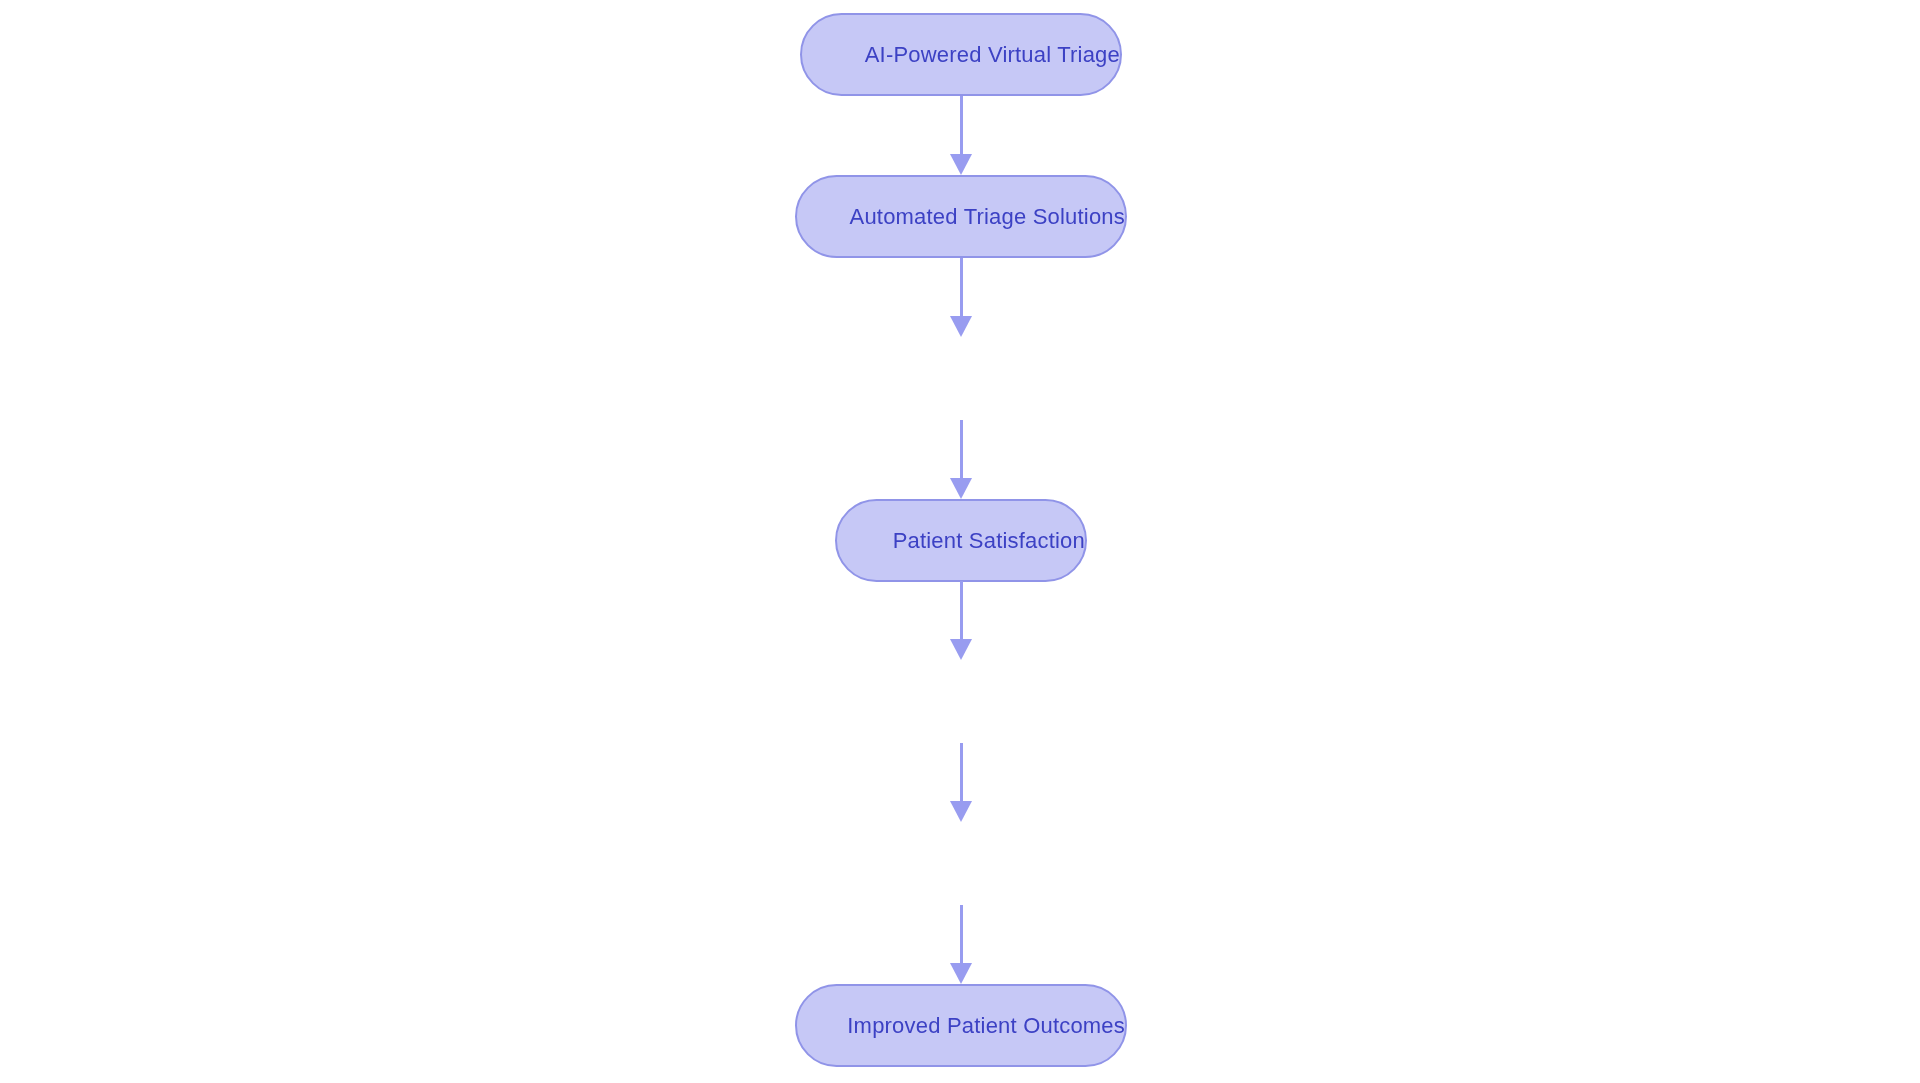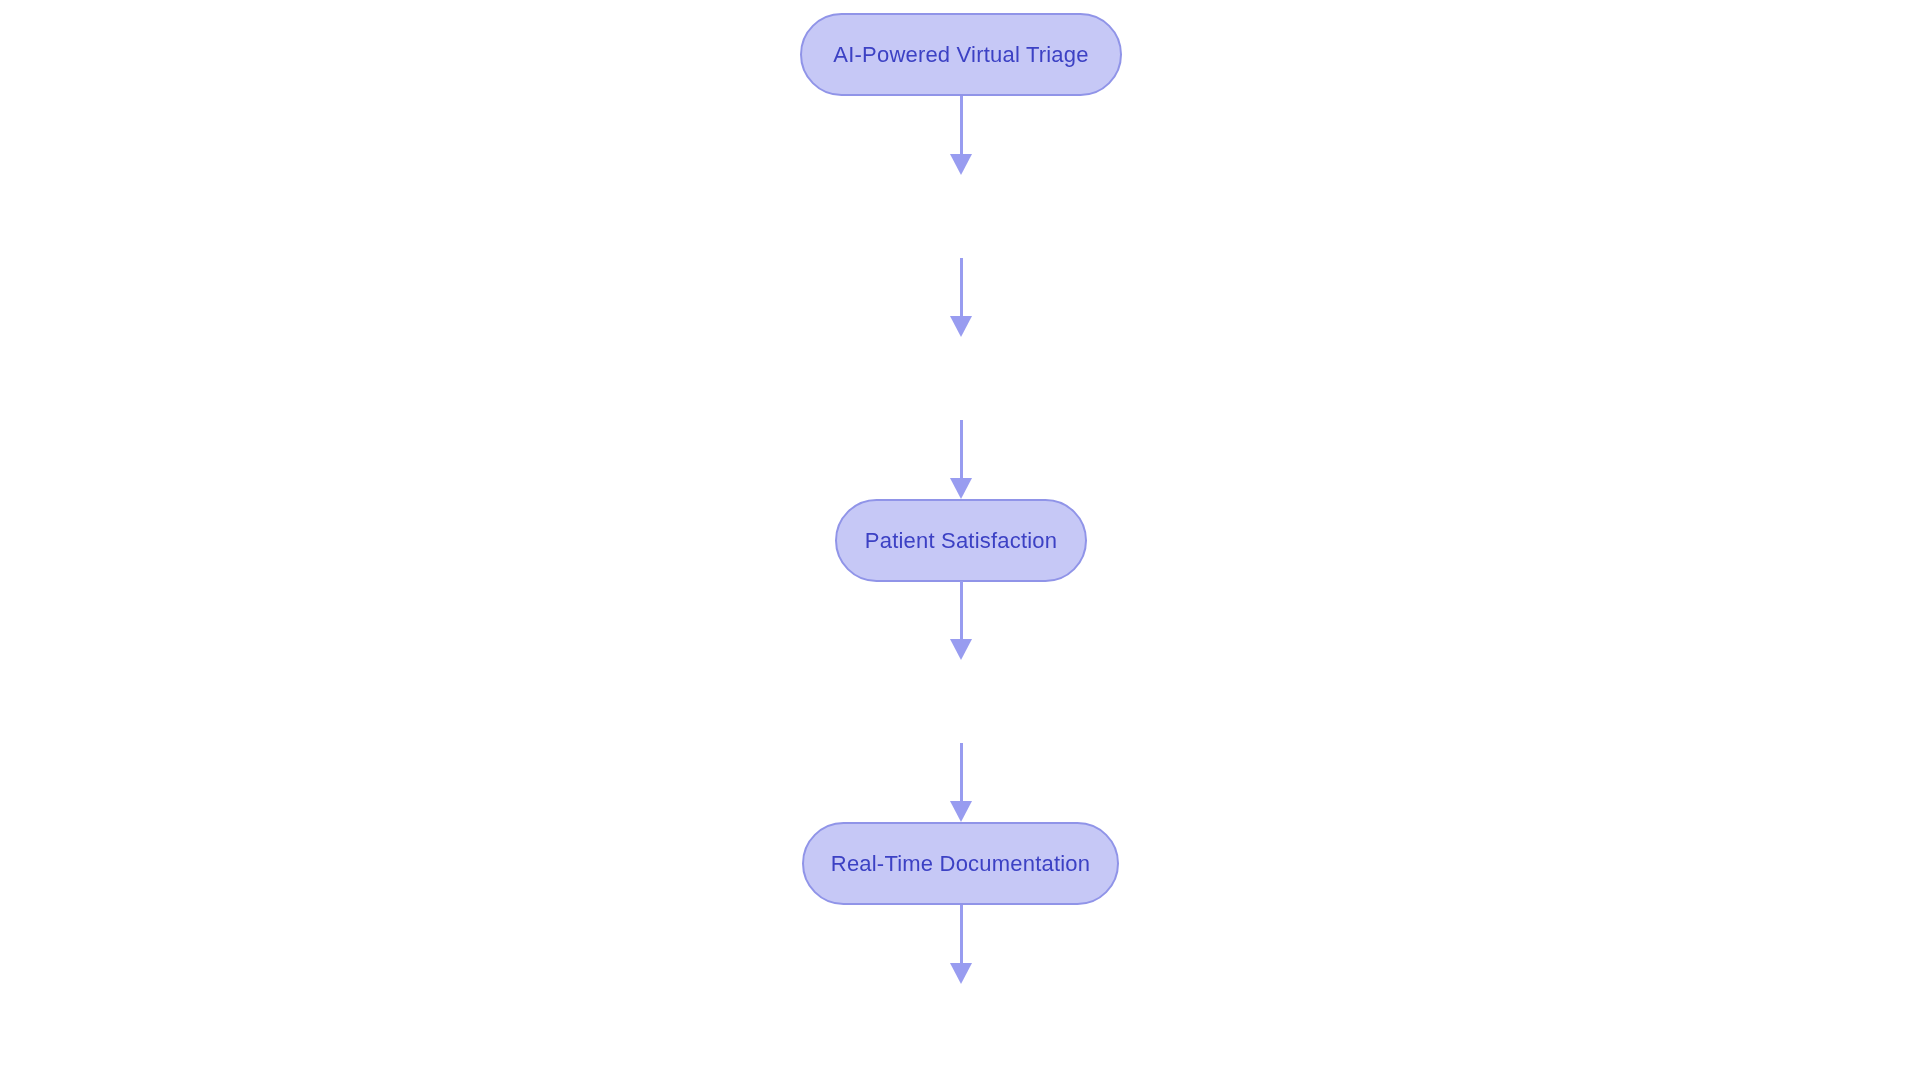--- a/index.html
+++ b/index.html
@@ -17,21 +17,21 @@
   }
   .node {
     position: absolute;
     height: 83px;
     box-sizing: border-box;
     background: #c6c8f6;
     border: 2px solid #9094e8;
     border-radius: 41.5px;
     display: flex;
     align-items: center;
-    justify-content: center;
+    justify-content: flex-end;
   }
   .node-label {
     color: #3c41c4;
     font-size: 22px;
     white-space: nowrap;
     letter-spacing: 0.2px;
   }
   .node-1 { top: 13px;  left: 800px; width: 322px; }
   .node-2 { top: 175px; left: 795px; width: 332px; }
   .node-3 { top: 337px; left: 835px; width: 252px; }
@@ -75,20 +75,23 @@
 
   <div class="node node-1">
     <span class="node-label">AI-Powered Virtual Triage</span>
   </div>
 
   <div class="arrow arrow-1">
     <div class="arrow-line"></div>
     <div class="arrow-head"></div>
   </div>
 
+  <div class="node node-2">
+    <span class="node-label">Automated Triage Solutions</span>
+  </div>
 
   <div class="arrow arrow-2">
     <div class="arrow-line"></div>
     <div class="arrow-head"></div>
   </div>
 
 
   <div class="arrow arrow-3">
     <div class="arrow-line"></div>
     <div class="arrow-head"></div>
@@ -102,23 +105,23 @@
     <div class="arrow-line"></div>
     <div class="arrow-head"></div>
   </div>
 
 
   <div class="arrow arrow-5">
     <div class="arrow-line"></div>
     <div class="arrow-head"></div>
   </div>
 
-  <div class="node node-6">
-    <span class="node-label">Real-Time Documentation</span>
-  </div>
 
   <div class="arrow arrow-6">
     <div class="arrow-line"></div>
     <div class="arrow-head"></div>
   </div>
 
+  <div class="node node-7">
+    <span class="node-label">Improved Patient Outcomes</span>
+  </div>
 
 </div>
 
 </body></html>

